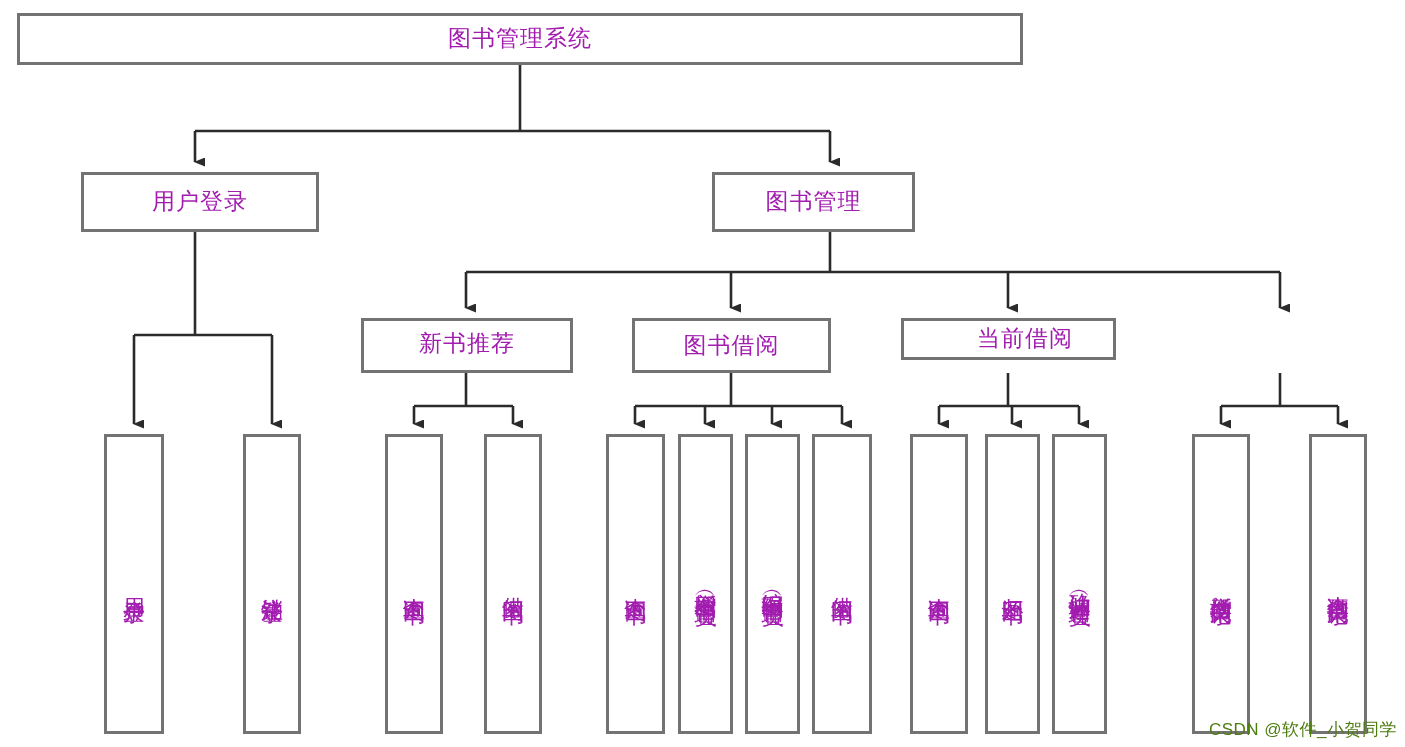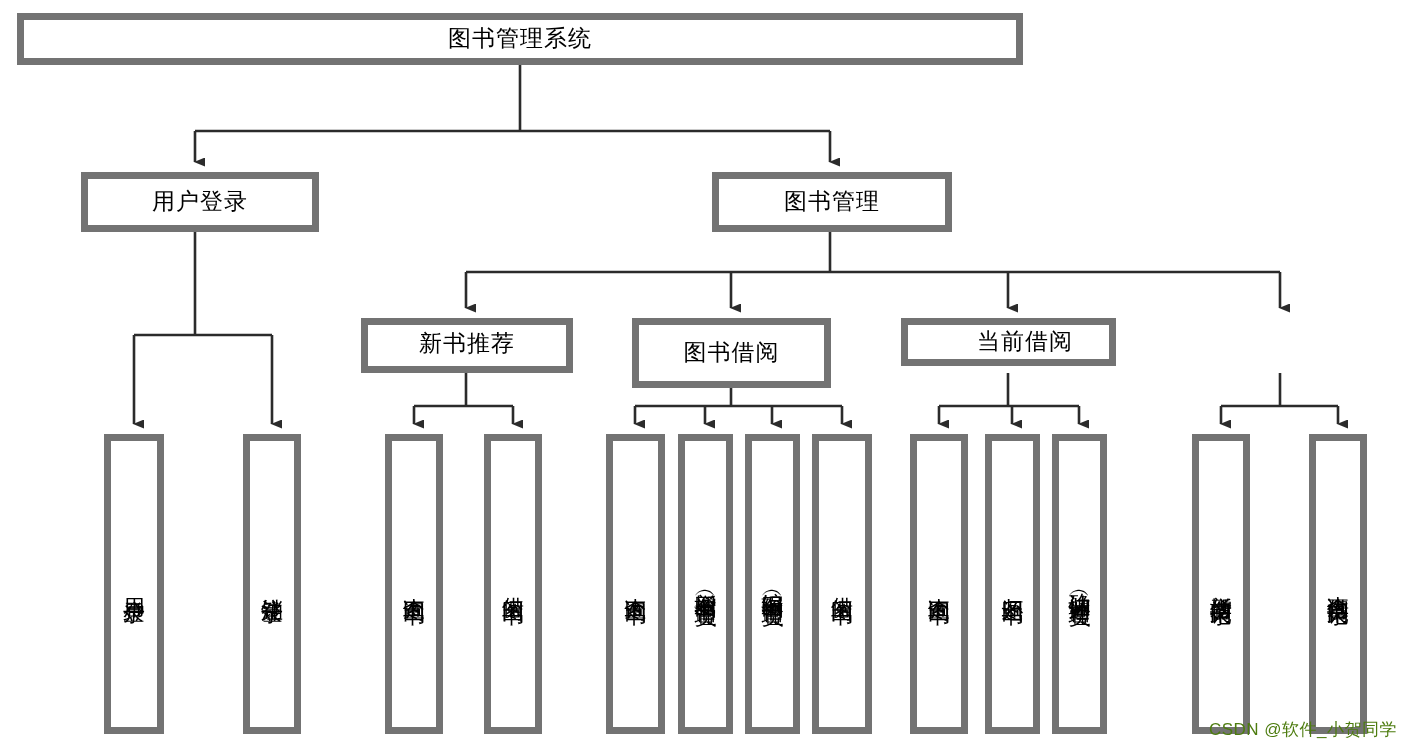--- a/index.html
+++ b/index.html
@@ -22,26 +22,26 @@
     position: absolute;
     left: 0;
     top: 0;
     width: 1405px;
     height: 747px;
     pointer-events: none;
   }
   .node {
     position: absolute;
     box-sizing: border-box;
-    border: 7px solid #737373;
+    border: 3px solid #737373;
     background: #ffffff;
     display: flex;
     align-items: center;
     justify-content: center;
-    color: #000000;
+    color: #a21caf;
   }
   .node.horizontal {
     font-size: 23px;
     letter-spacing: 1px;
     line-height: 1.2;
   }
   .node.vertical {
     writing-mode: vertical-rl;
     text-orientation: upright;
     font-size: 22px;
@@ -124,31 +124,31 @@
     </g>
   </svg>
 
   <div class="node horizontal" style="left:17px; top:13px; width:1006px; height:52px;">
     <span>图书管理系统</span>
   </div>
 
   <div class="node horizontal" style="left:81px; top:172px; width:238px; height:60px;">
     <span>用户登录</span>
   </div>
-  <div class="node horizontal" style="left:712px; top:172px; width:240px; height:60px;justify-content:center;">
+  <div class="node horizontal" style="left:712px; top:172px; width:203px; height:60px;justify-content:center;">
     <span>图书管理</span>
   </div>
 
   <div class="node horizontal" style="left:361px; top:318px; width:212px; height:55px;font-family:Liberation Mono, monospace;">
     <span>新书推荐</span>
   </div>
-  <div class="node horizontal" style="left:632px; top:318px; width:199px; height:70px;">
+  <div class="node horizontal" style="left:632px; top:318px; width:199px; height:55px;">
     <span>图书借阅</span>
   </div>
-  <div class="node horizontal" style="left:901px; top:318px; width:215px; height:48px;padding-left:33px;">
+  <div class="node horizontal" style="left:901px; top:318px; width:215px; height:42px;padding-left:33px;">
     <span>当前借阅</span>
   </div>
 
   <div class="node vertical" style="left:104px; top:434px; width:60px; height:300px;">
     <span class="vlabel">用户登录</span>
   </div>
   <div class="node vertical" style="left:243px; top:434px; width:58px; height:300px;">
     <span class="vlabel">注销登录</span>
   </div>
   <div class="node vertical" style="left:385px; top:434px; width:58px; height:300px;">

